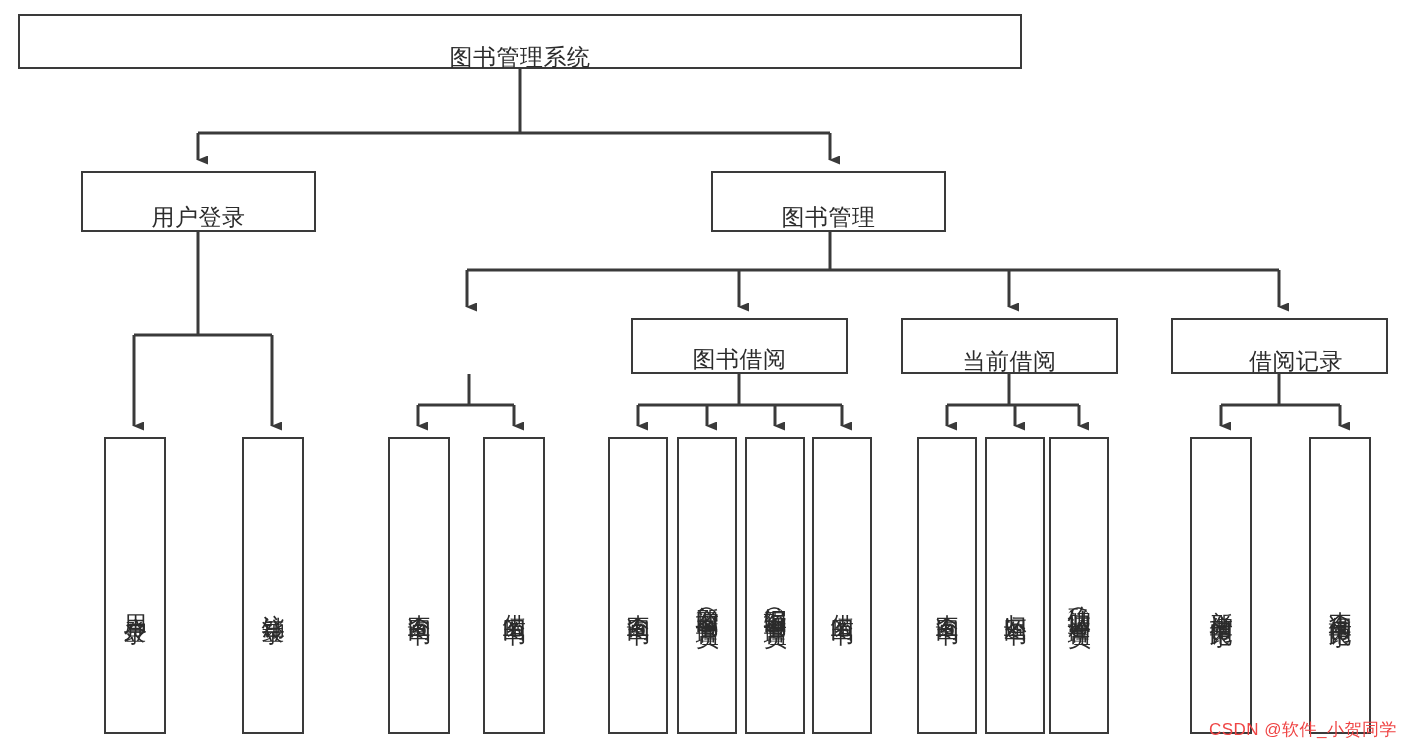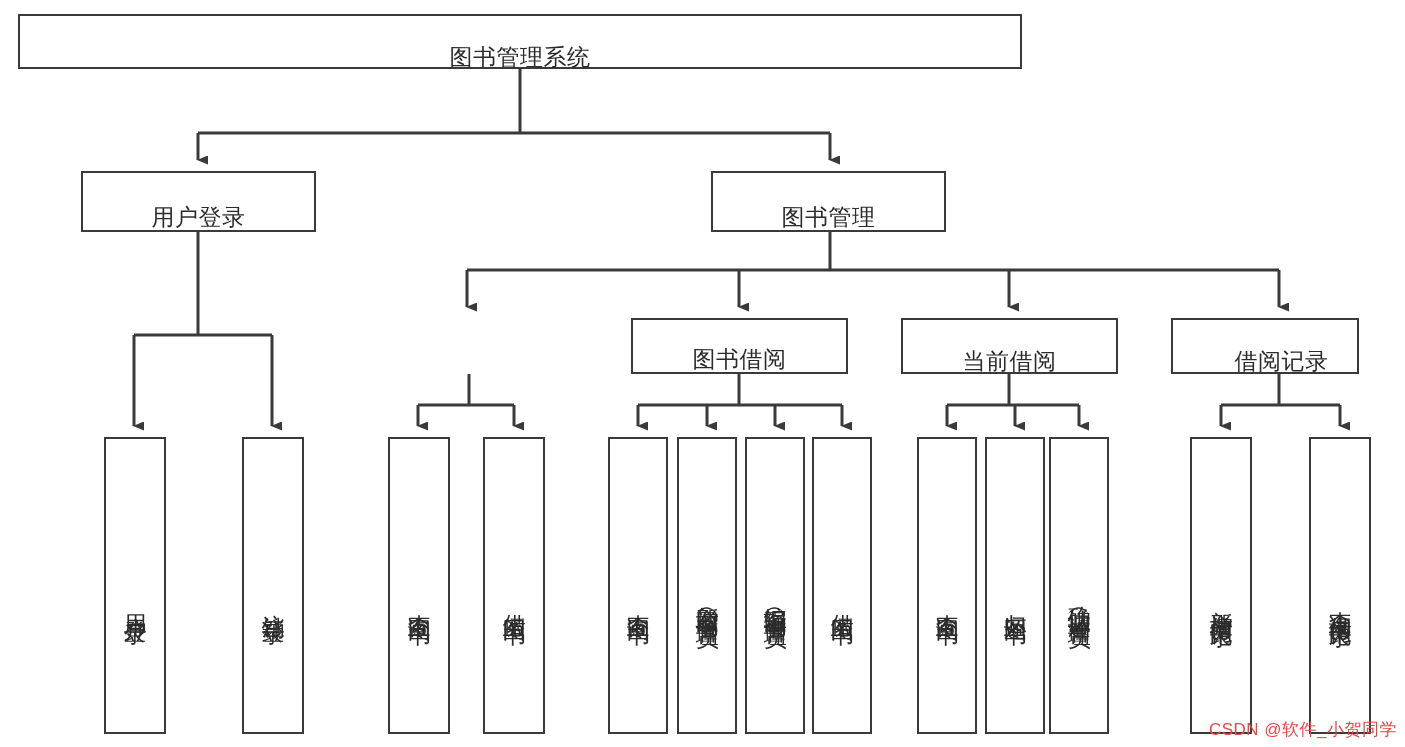--- a/index.html
+++ b/index.html
@@ -130,21 +130,21 @@
   <div class="node horizontal" style="left:711px; top:171px; width:235px; height:61px;text-align:right;">
     <span class="label">图书管理</span>
   </div>
 
   <div class="node horizontal" style="left:631px; top:318px; width:217px; height:56px;font-family:Liberation Mono, monospace;">
     <span class="label">图书借阅</span>
   </div>
   <div class="node horizontal" style="left:901px; top:318px; width:217px; height:56px;">
     <span class="label">当前借阅</span>
   </div>
-  <div class="node horizontal" style="left:1171px; top:318px; width:188px; height:56px;padding-left:33px;">
+  <div class="node horizontal" style="left:1171px; top:318px; width:217px; height:56px;padding-left:33px;">
     <span class="label">借阅记录</span>
   </div>
 
   <div class="node vertical" style="left:104px; top:437px; width:62px; height:297px;">
     <span class="label">用户登录</span>
   </div>
   <div class="node vertical" style="left:242px; top:437px; width:62px; height:297px;">
     <span class="label">注销登录</span>
   </div>
   <div class="node vertical" style="left:388px; top:437px; width:62px; height:297px;">

